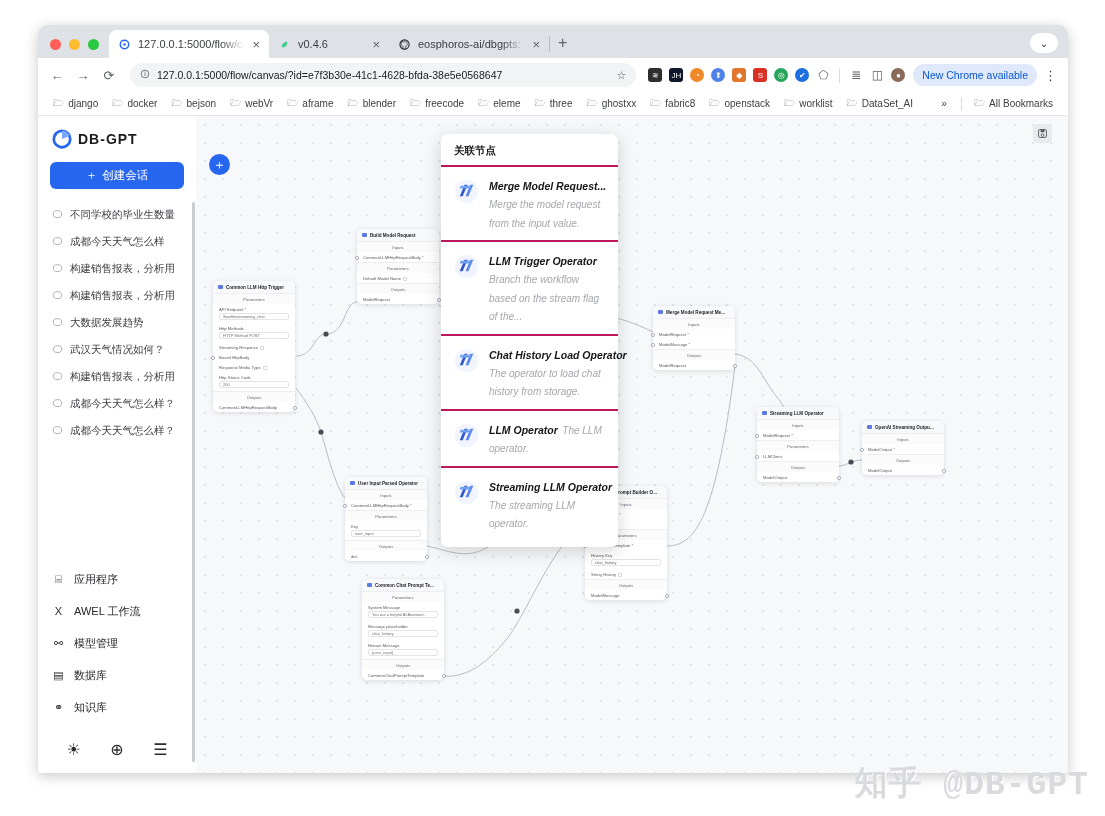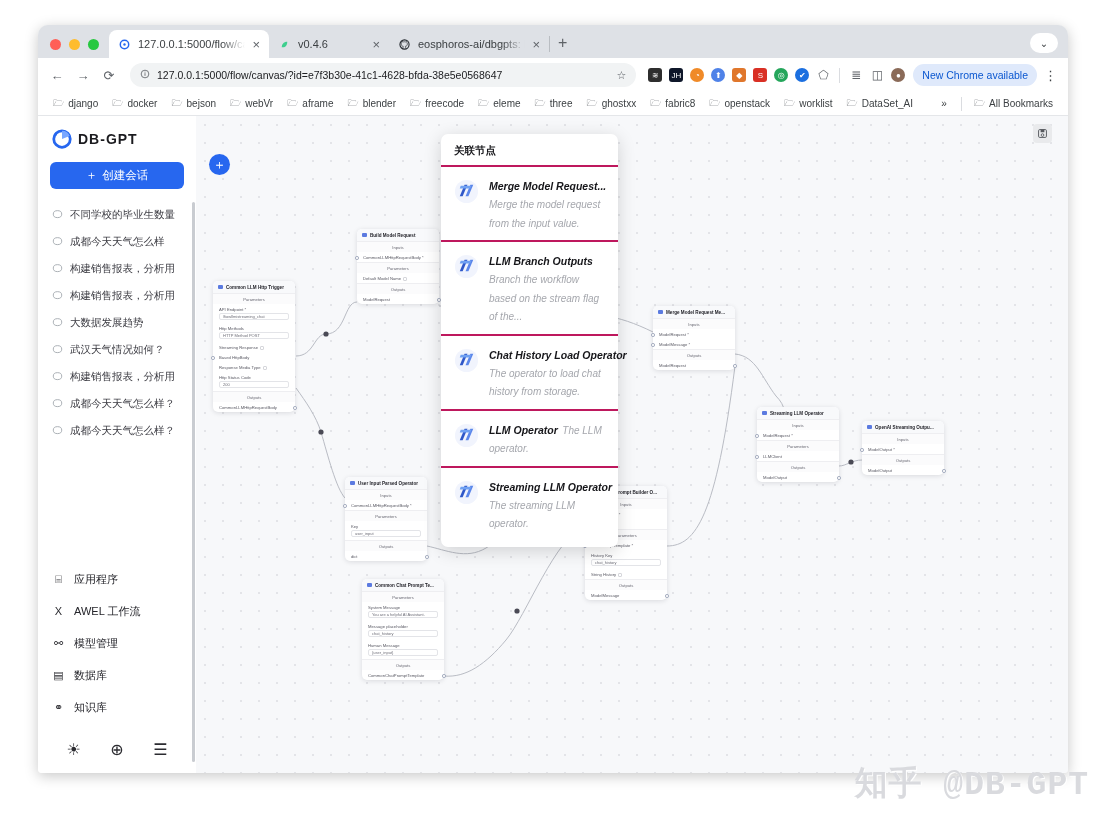--- a/index.html
+++ b/index.html
@@ -623,21 +623,21 @@
           <div class="pop-item">
             <span class="pop-ico">
               <svg width="27" height="27" viewBox="0 0 28 28">
                   <circle cx="14" cy="14" r="12" fill="#f1f4fd"></circle>
                   <path d="M7 19 L12 7 L15 7 L10 19z" fill="#2f57c8"></path>
                   <path d="M13 19 L18 7 L21 7 L16 19z" fill="#5b86ea"></path>
                   <path d="M8 8 h11 l-1.2 3 H7z" fill="#6fa0f2"></path>
                 </svg>
             </span>
             <span class="pop-txt">
-              <span class="pop-name">LLM Branch Outputs</span>
+              <span class="pop-name">LLM Trigger Operator</span>
               <span class="pop-desc">Branch the workflow based on the stream flag of the...</span>
             </span>
           </div>
 
           <div class="pop-item">
             <span class="pop-ico">
               <svg width="27" height="27" viewBox="0 0 28 28">
                   <circle cx="14" cy="14" r="12" fill="#f1f4fd"></circle>
                   <path d="M7 19 L12 7 L15 7 L10 19z" fill="#2f57c8"></path>
                   <path d="M13 19 L18 7 L21 7 L16 19z" fill="#5b86ea"></path>

